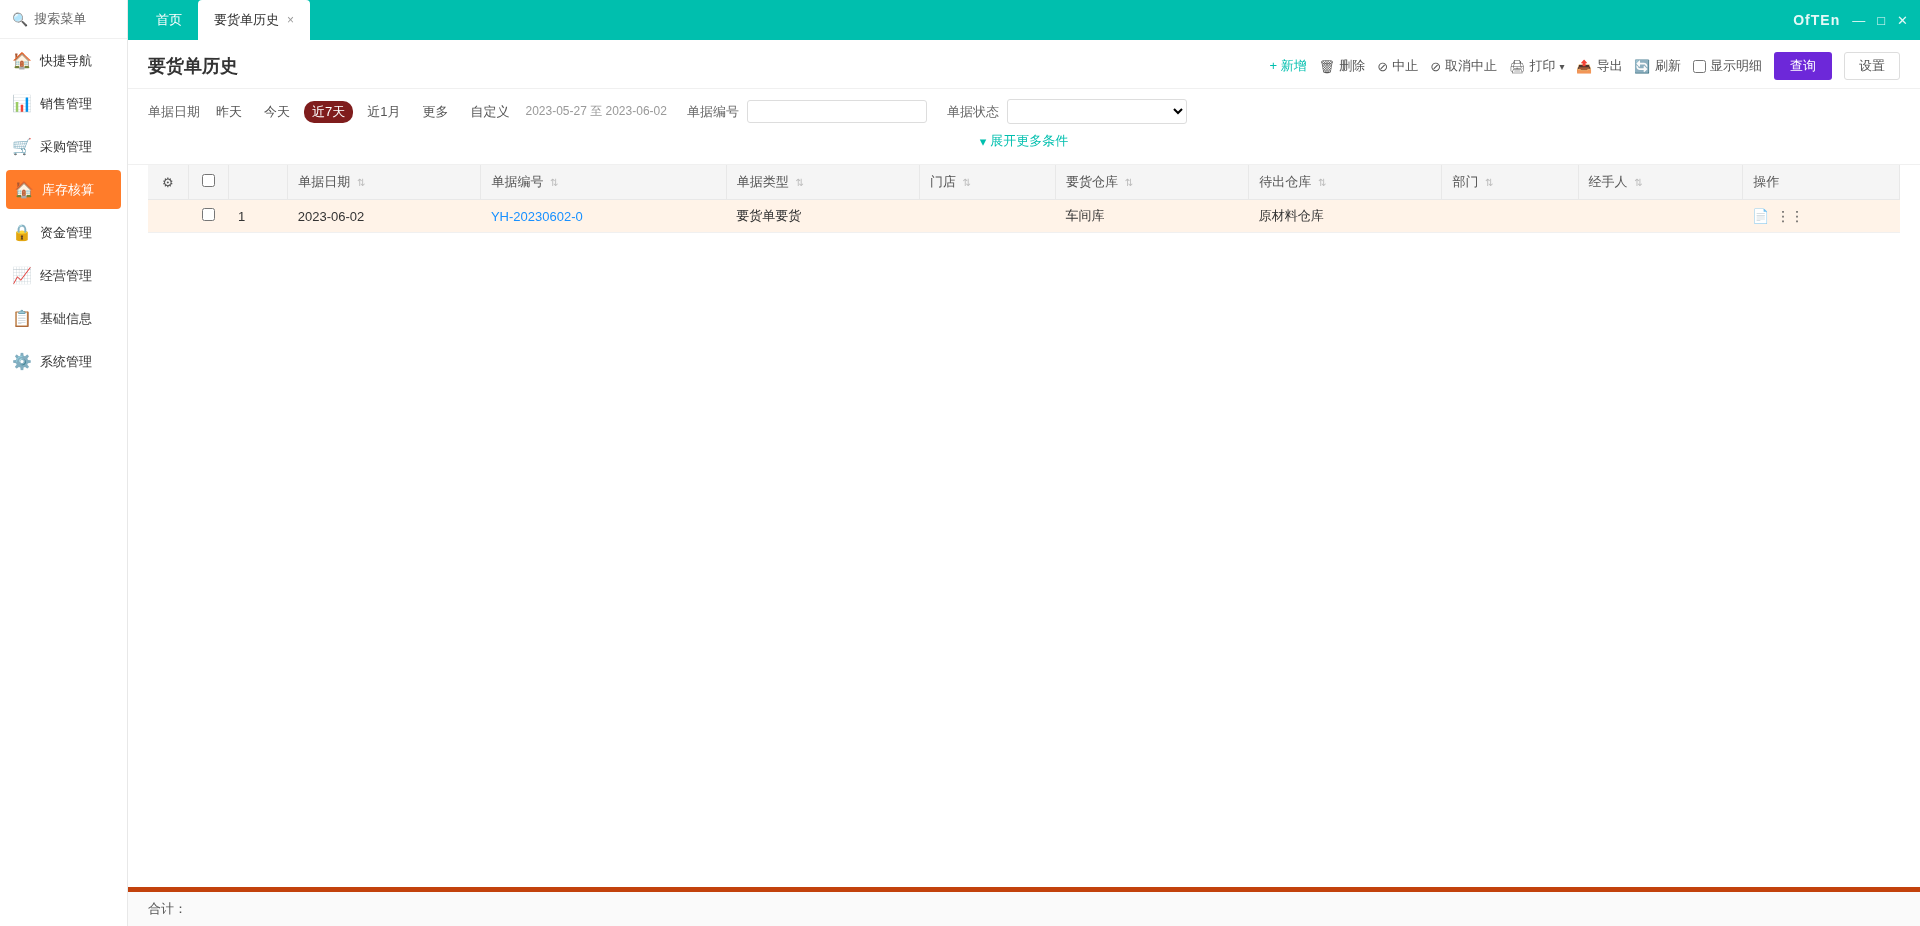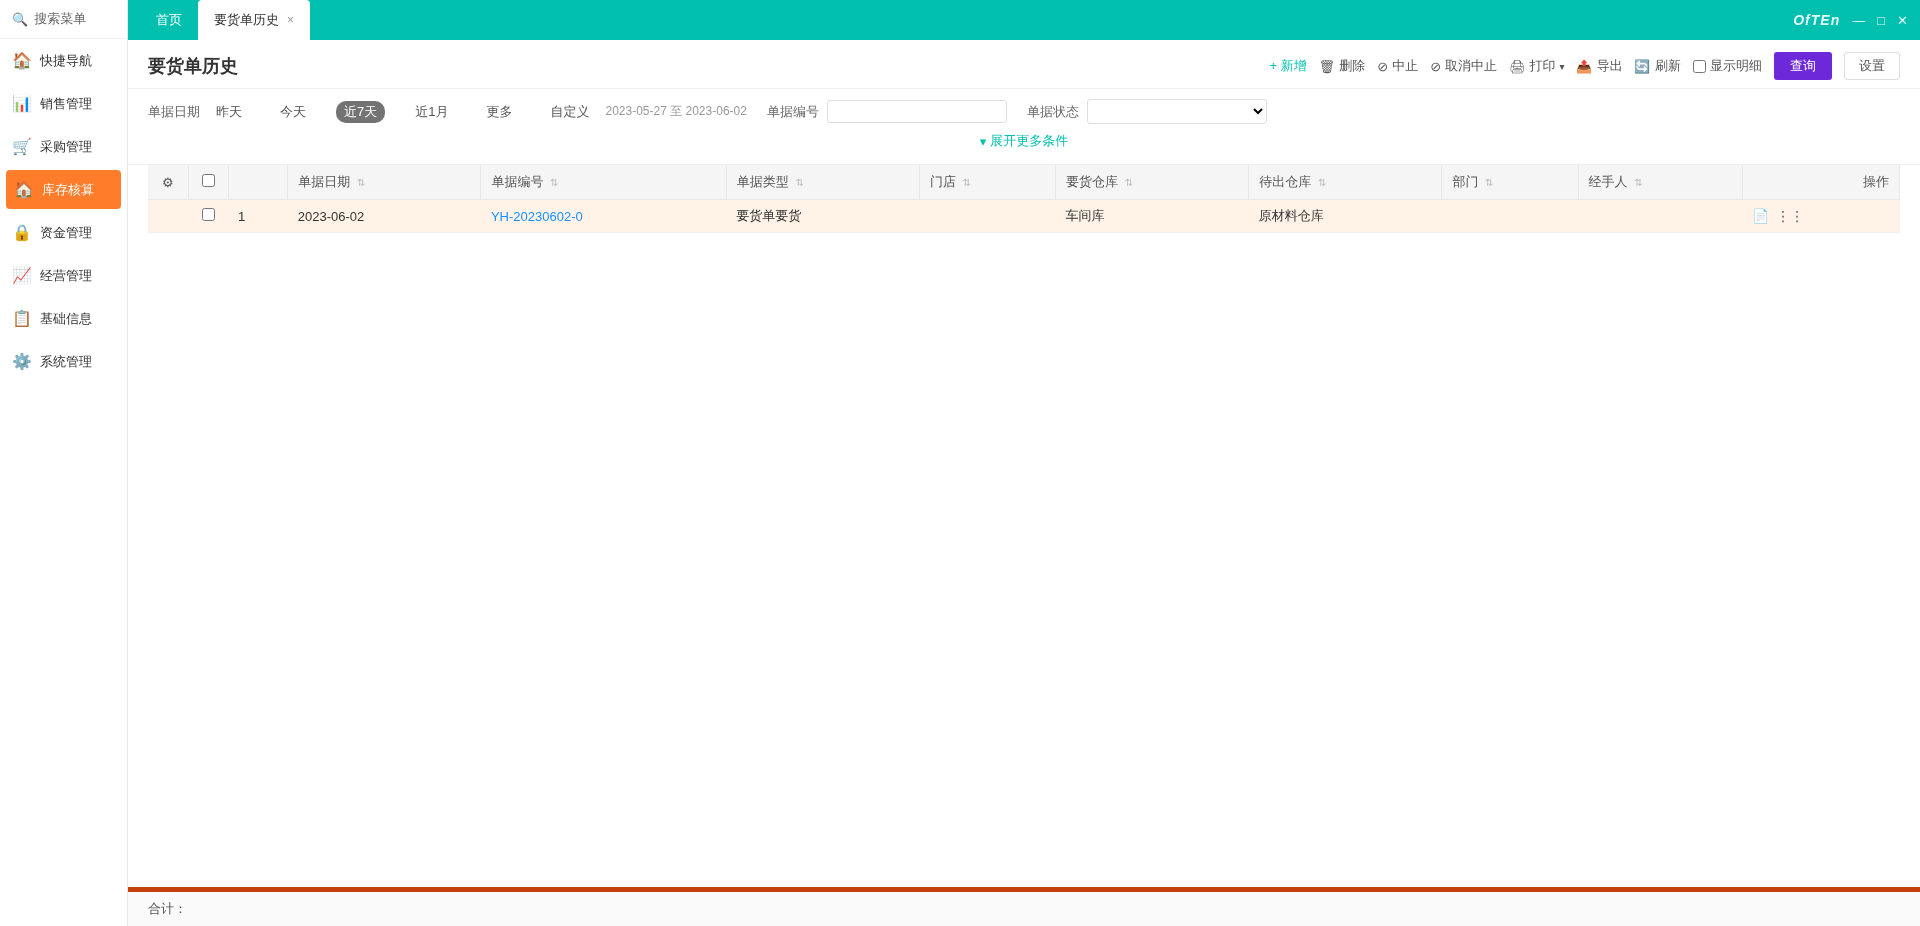--- a/index.html
+++ b/index.html
@@ -173,34 +173,34 @@
     .filter-group {
       display: flex;
       align-items: center;
       gap: 8px;
       font-size: 13px;
       color: #555;
     }
     .filter-label { white-space: nowrap; color: #666; }
     .filter-quick-btns {
       display: flex;
-      gap: 22px;
+      gap: 6px;
       align-items: center;
     }
     .quick-btn {
       padding: 2px 8px;
       border-radius: 10px;
       cursor: pointer;
       font-size: 13px;
       color: #555;
       border: none;
       background: transparent;
     }
     .quick-btn.active {
-      background: #737373;
+      background: #7f1d1d;
       color: #fff;
       border-radius: 10px;
     }
     .filter-date-range { font-size: 12px; color: #999; }
     .filter-input {
       border: 1px solid #ddd;
       border-radius: 3px;
       padding: 3px 8px;
       width: 180px;
       font-size: 13px;
@@ -362,21 +362,21 @@
 
   <div class="topbar">
     <div class="tab-item home">
       <span>首页</span>
     </div>
     <div class="tab-item active">
       <span>要货单历史</span>
       <span class="close-btn">×</span>
     </div>
     <div class="topbar-right">
-      <span style="font-style:italic; font-weight:600; font-size:14px; letter-spacing:1px;">OfTEn</span>
+      <span style="font-weight:600; font-size:14px; letter-spacing:1px;">OfTEn</span>
       <span>—</span>
       <span>□</span>
       <span>✕</span>
     </div>
   </div>
 
   <div class="content">
 
     <div class="page-header">
       <h1 class="page-title">要货单历史</h1>
@@ -489,21 +489,21 @@
               <span class="sort-icon">⇅</span>
             </th>
             <th>
               <span>部门</span>
               <span class="sort-icon">⇅</span>
             </th>
             <th>
               <span>经手人</span>
               <span class="sort-icon">⇅</span>
             </th>
-            <th style="text-align:right;">
+            <th style="">
               <span>操作</span>
             </th>
           </tr>
         </thead>
         <tbody>
           <tr class="highlighted">
             <td></td>
             <td class="checkbox-cell">
               <input type="checkbox" style="">
             </td>

